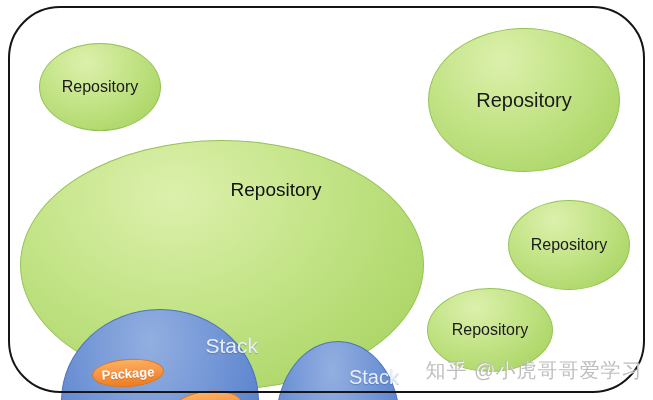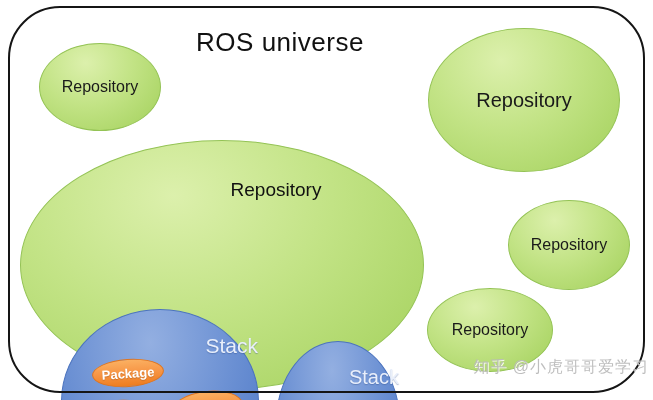--- a/index.html
+++ b/index.html
@@ -67,32 +67,31 @@
   }
   .stack-large .stack-label{top:24px;font-size:21px;padding-left:6px;}
   .stack-small .stack-label{top:24px;font-size:20px;}
 
   .pkg1{left:30px;top:49px;width:72px;height:28px;transform:rotate(-4deg);}
   .pkg2{left:18px;top:90px;width:76px;height:30px;transform:rotate(-4deg);}
   .pkg3{left:109px;top:81px;width:72px;height:34px;transform:rotate(-7deg);}
 
   .watermark{
     position:absolute;right:4px;top:357px;width:230px;
-    text-align:right;font-size:16px;letter-spacing:1px;
+    text-align:center;font-size:20px;letter-spacing:1px;
     color:rgba(186,186,186,0.95);
     text-shadow:1px 1px 0 rgba(255,255,255,0.85);
     z-index:20;white-space:nowrap;
   }
 </style>
 </head>
 <body>
 
 <div class="canvas">
 
-  <div class="title">ROS universe</div>
 
   <div class="ellipse green rep-flex rep-top-left">
     <span>Repository</span>
   </div>
 
   <div class="ellipse green rep-flex rep-top-right">
     <span>Repository</span>
   </div>
 
   <div class="ellipse green rep-main">

